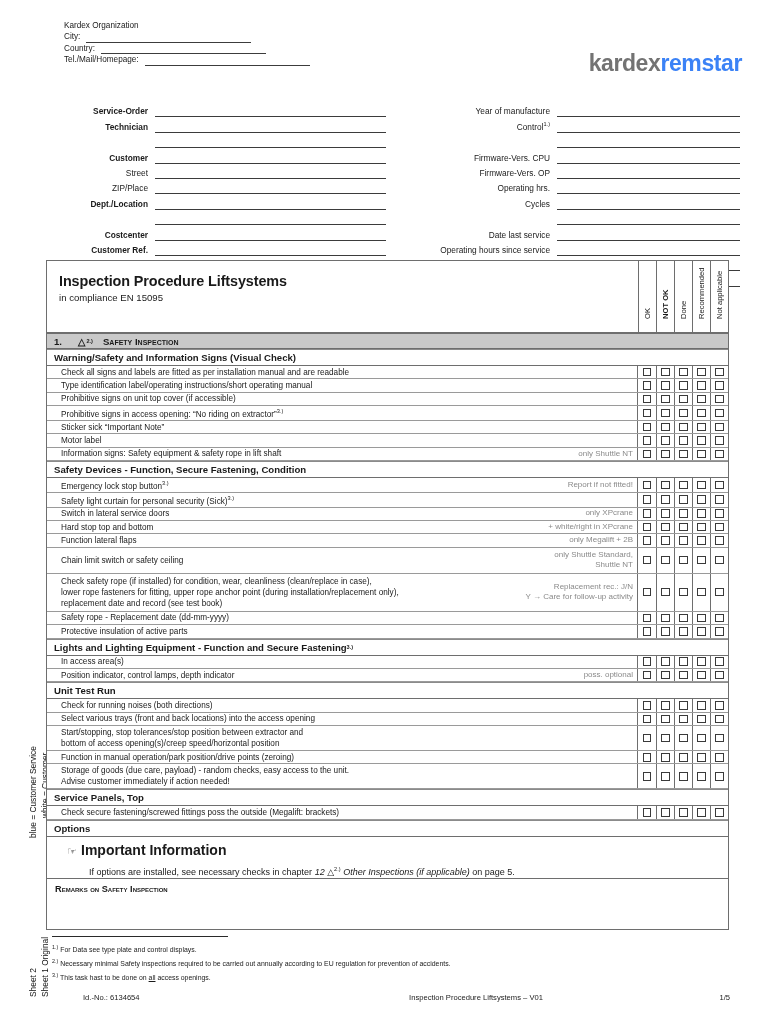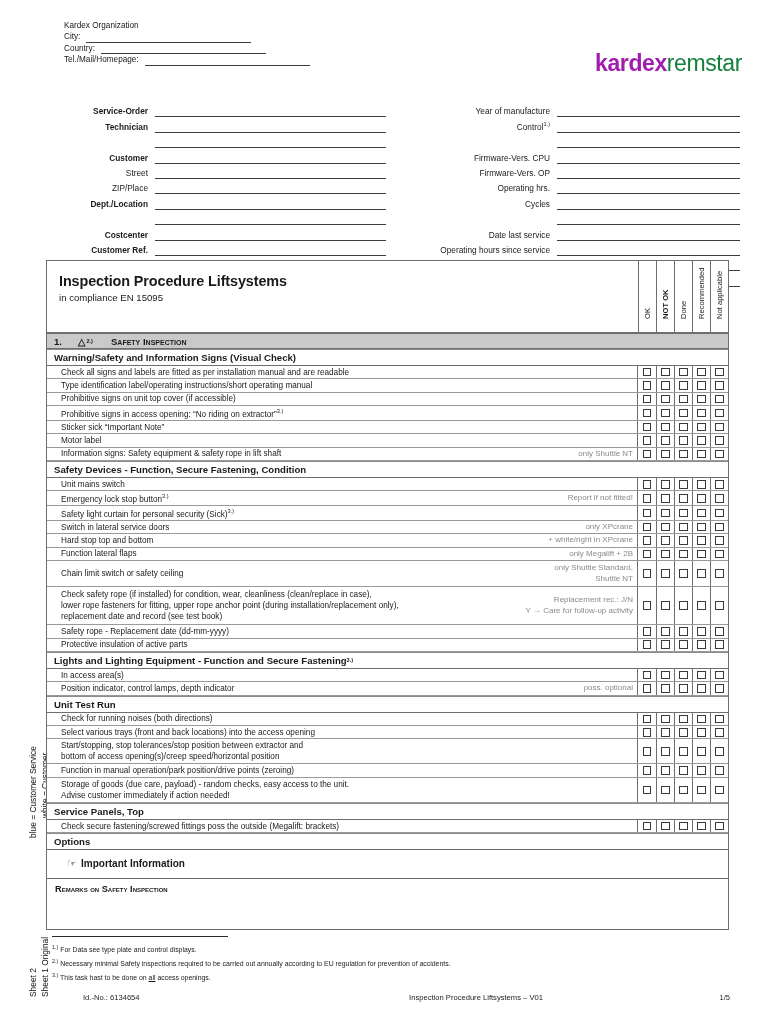--- a/index.html
+++ b/index.html
@@ -14,22 +14,22 @@
   }
 
   
   .org-block { position:absolute; left:64px; top:20px; font-size:8.2px; line-height:11.4px; }
   .org-row { display:flex; align-items:flex-end; height:11.4px; }
   .org-label { white-space:nowrap; }
   .org-line { width:165px; border-bottom:1px solid #3c3c3c; height:10px; margin-left:6px; }
 
   
   .logo { position:absolute; right:28px; top:50px; font-size:23px; letter-spacing:-0.4px; }
-  .logo .k { color:#a21caf; font-weight:bold; }
-  .logo .r { color:#15803d; font-weight:normal; }
+  .logo .k { color:#737373; font-weight:bold; }
+  .logo .r { color:#3b82f6; font-weight:bold; }
 
   
   .fields { position:absolute; left:40px; top:102px; width:700px; font-size:8.3px; }
   .fcol { position:absolute; top:0; }
   .fcol.left { left:0; width:346px; }
   .fcol.right { left:352px; width:348px; }
   .frow { display:flex; align-items:flex-end; height:15.4px; }
   .frow .lbl { width:108px; text-align:right; white-space:nowrap; padding-bottom:1px; }
   .fcol.right .frow .lbl { width:158px; }
   .frow .ln { flex:1; border-bottom:1px solid #3b3b3b; height:12px; margin-left:7px; }
@@ -78,21 +78,21 @@
   .box { width:8.5px; height:8.5px; border:1.1px solid #3a3a3a; background:#fff; }
 
   .row.tall { min-height:38px; }
   .row.tall2 { min-height:26px; }
   .row.tall3 { min-height:25px; }
 
   .info-row { display:flex; border-bottom:none; min-height:40px; }
   .info-row .txt { flex:1; padding:6px 8px 7px 20px; font-size:9px; line-height:14px;
                    border-right:none; display:block; }
   .hand { display:inline-block; width:14px; color:#333; font-size:11px; }
-  .ii-title { font-weight:bold; font-size:10px; }
+  .ii-title { font-weight:bold; font-size:14px; }
   .ii-body { margin-top:3px; padding-left:22px; font-size:9px; }
   .ital { font-style:italic; }
 
   .remarks { position:absolute; left:46px; top:878px; width:683px; height:52px;
              border:1.6px solid #6e6e6e; background:#fff; }
   .remarks .hd { font-size:9.2px; font-weight:bold; padding:5px 0 0 8px; }
 
   .fn-rule { position:absolute; left:52px; top:936px; width:176px; border-top:1.4px solid #2a2a2a; }
   .footnotes { position:absolute; left:52px; top:942px; width:640px; font-size:6.9px; line-height:10.6px; }
   .footnotes div { white-space:nowrap; }
@@ -263,21 +263,21 @@
         <div class="rotcol">
           <span>Not applicable</span>
         </div>
       </div>
   </div>
 
   <div class="secbar">
     <span class="num">1.</span>
     <span class="tri">△</span>
       <sup>2.)</sup>
-    <span class="sc" style="margin-left:18px;">Safety Inspection</span>
+    <span class="sc" style="margin-left:10px;">Safety Inspection</span>
   </div>
 
   <div id="groups">
       <div class="grouphdr">
         <span>Warning/Safety and Information Signs (Visual Check)</span>
       </div>
       <div class="row">
         <div class="txt">
           <div class="main">Check all signs and labels are fitted as per installation manual and are readable</div>
         </div>
@@ -427,42 +427,20 @@
           <div class="cb">
             <span class="box"></span>
           </div>
           <div class="cb">
             <span class="box"></span>
           </div>
         </div>
       </div>
       <div class="grouphdr">
         <span>Safety Devices - Function, Secure Fastening, Condition</span>
-      </div>
-      <div class="row">
-        <div class="txt">
-          <div class="main">Unit mains switch</div>
-        </div>
-        <div class="cbs">
-          <div class="cb">
-            <span class="box"></span>
-          </div>
-          <div class="cb">
-            <span class="box"></span>
-          </div>
-          <div class="cb">
-            <span class="box"></span>
-          </div>
-          <div class="cb">
-            <span class="box"></span>
-          </div>
-          <div class="cb">
-            <span class="box"></span>
-          </div>
-        </div>
       </div>
       <div class="row">
         <div class="txt">
           <div class="main">Emergency lock stop button<sup>3.)</sup></div>
           <div class="note">Report if not fitted!</div>
         </div>
         <div class="cbs">
           <div class="cb">
             <span class="box"></span>
           </div>

